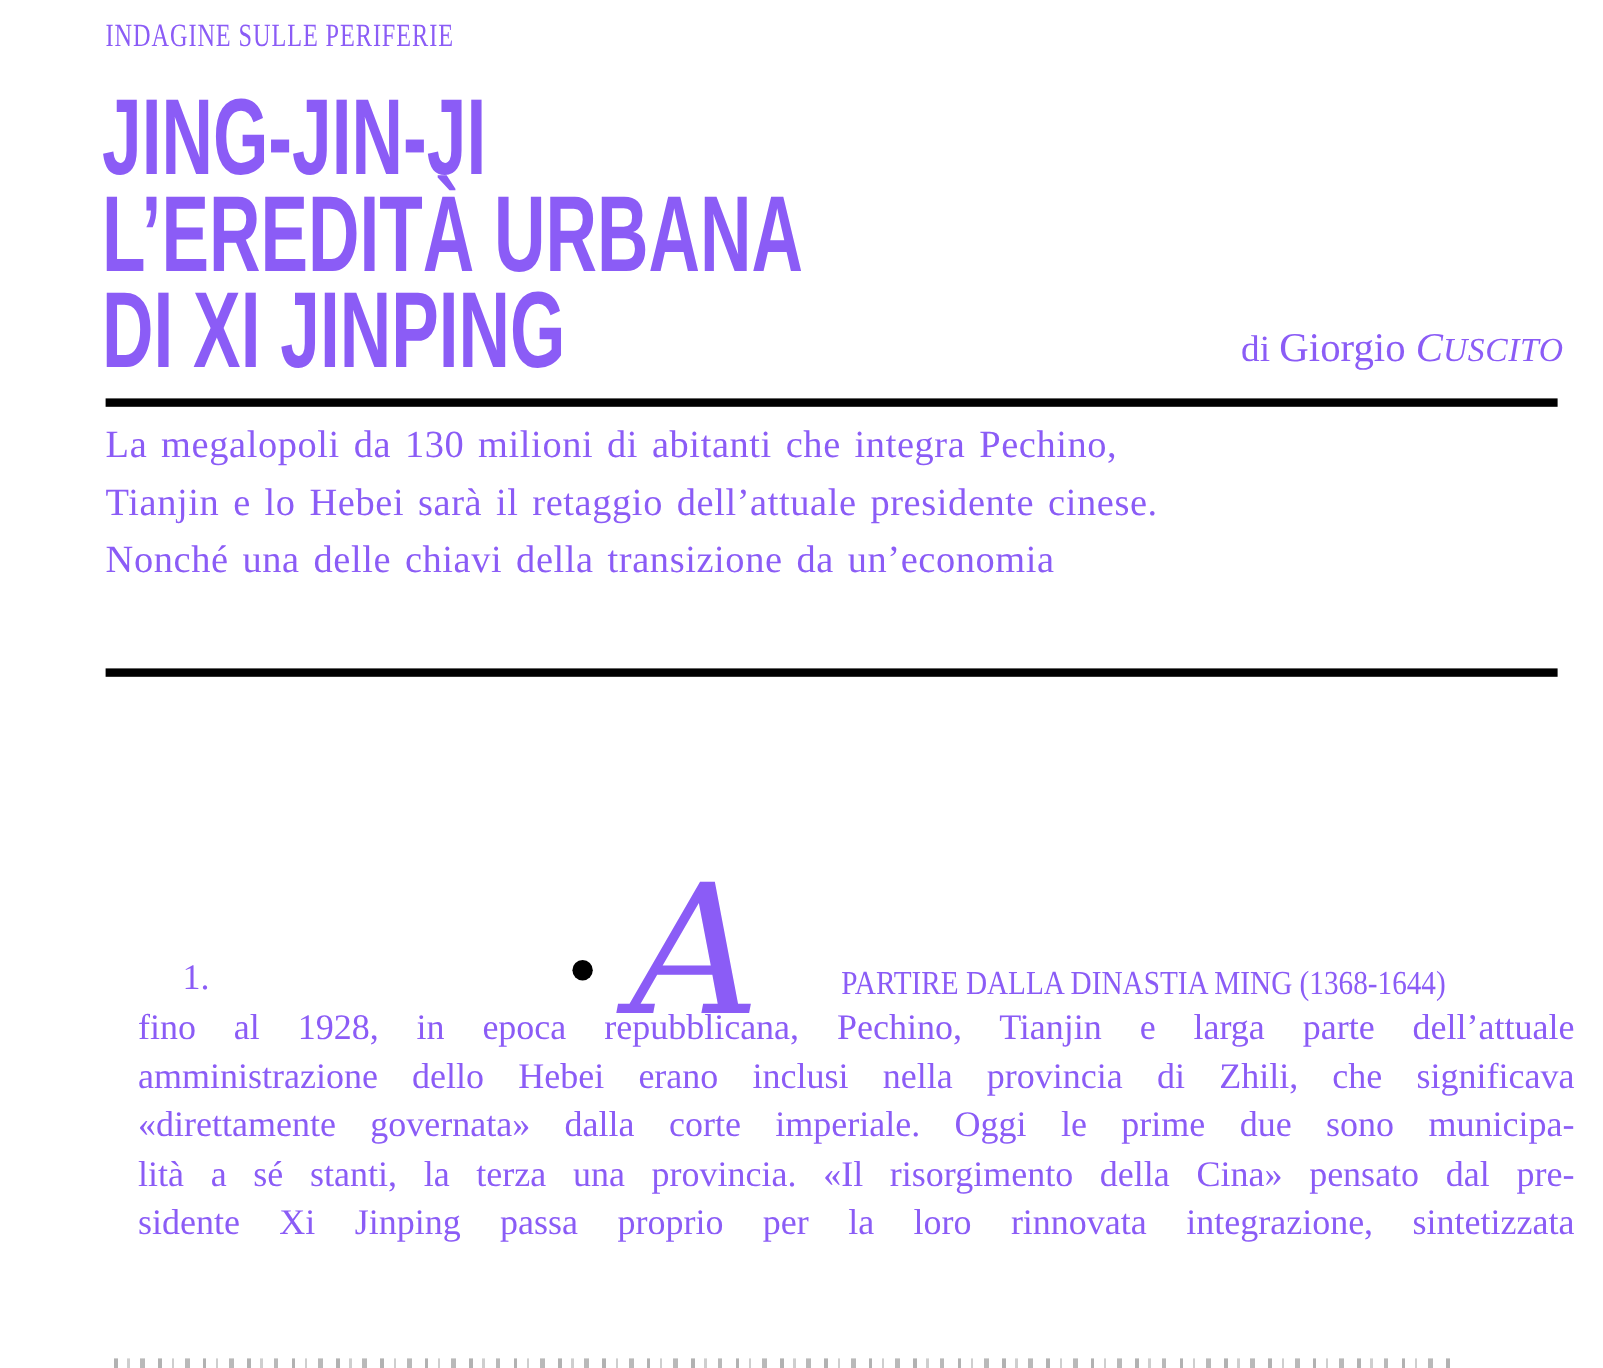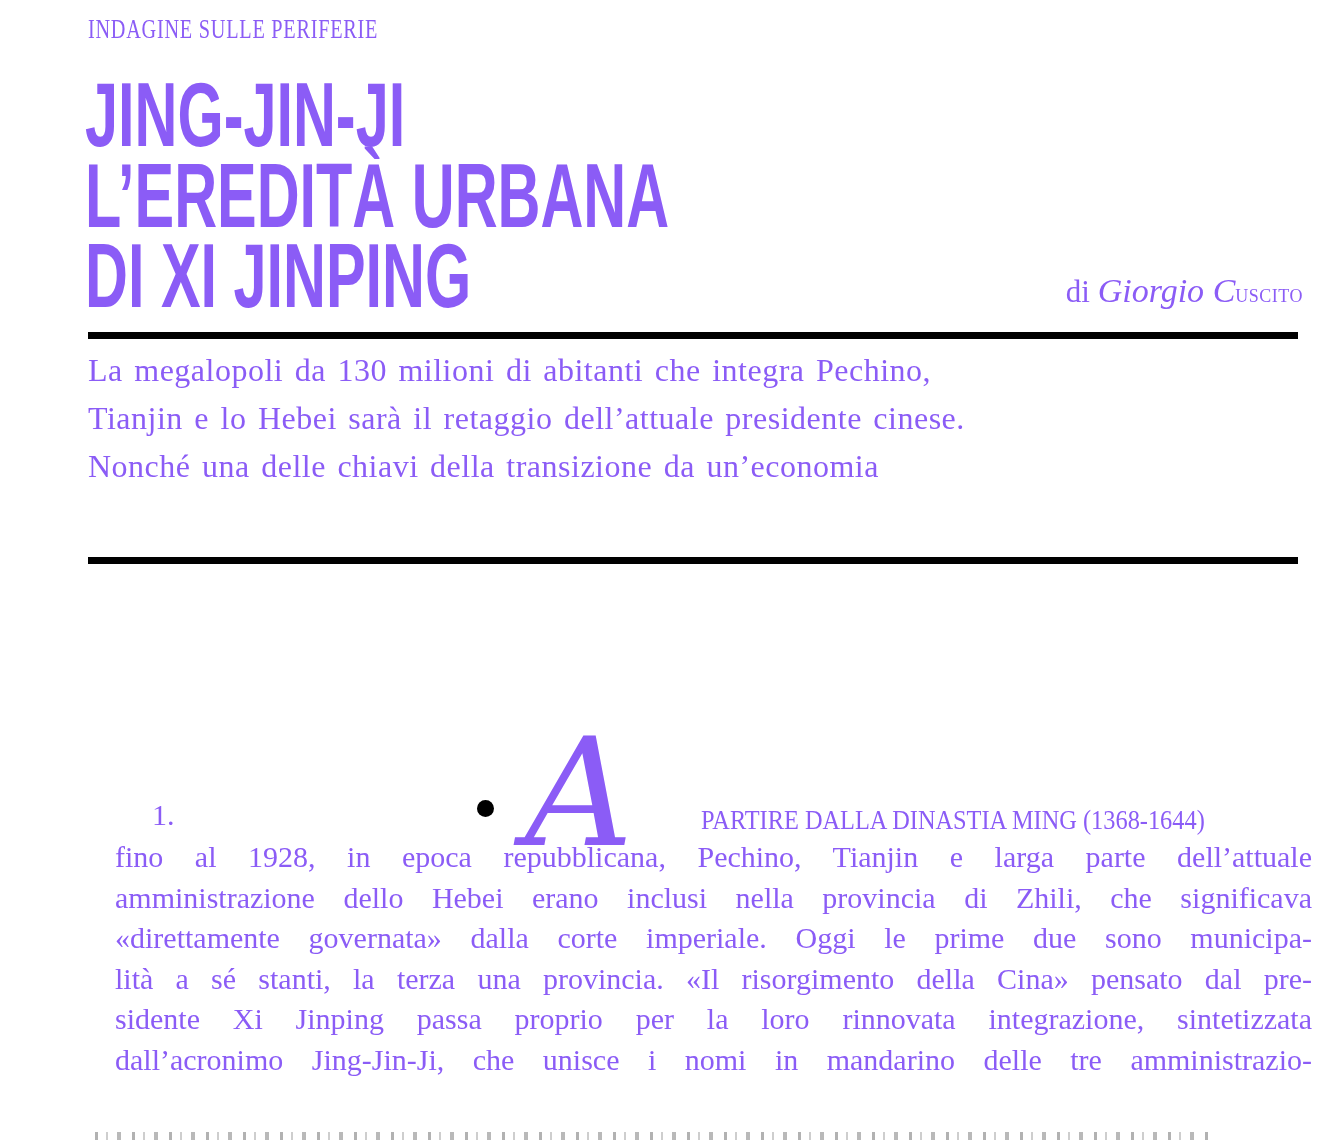--- a/index.html
+++ b/index.html
@@ -44,23 +44,23 @@
   }
 
   
   .byline {
     position: absolute;
     right: 33px;
     top: 272px;
     font-size: 31px;
     white-space: nowrap;
   }
-  .byline .name { font-style: italic; font-size: 34px; margin-top: 16px; }
+  .byline .name { font-size: 34px; margin-top: 16px; }
   .byline .surname-initial { font-style: italic; font-size: 34px; }
-  .byline .surname-rest { font-size: 18px; letter-spacing: 0.5px; }
+  .byline .surname-rest { font-style: italic; font-size: 28px; letter-spacing: 0.5px; }
 
   
   .rule { position: absolute; left: 88px; width: 1210px; height: 7px; background: #000; }
   .rule-top { top: 332px; }
   .rule-bottom { top: 557px; }
 
   
   .lede { position: absolute; left: 88px; top: 346px; }
   .lede-line {
     font-size: 32px;
@@ -165,18 +165,17 @@
   <div class="drop-cap">A</div>
 
   <div class="opening-caps">PARTIRE DALLA DINASTIA MING (1368-1644)</div>
 
   <div class="body-text">
       <div class="body-line">fino al 1928, in epoca repubblicana, Pechino, Tianjin e larga parte dell’attuale</div>
       <div class="body-line">amministrazione dello Hebei erano inclusi nella provincia di Zhili, che significava</div>
       <div class="body-line">«direttamente governata» dalla corte imperiale. Oggi le prime due sono municipa-</div>
       <div class="body-line">lità a sé stanti, la terza una provincia. «Il risorgimento della Cina» pensato dal pre-</div>
       <div class="body-line">sidente Xi Jinping passa proprio per la loro rinnovata integrazione, sintetizzata</div>
-      <div class="body-line">dall’acronimo Jing-Jin-Ji, che unisce i nomi in mandarino delle tre amministrazio-</div>
     </div>
 
   <div class="clipped-line"></div>
 
 </div>
 
 </body></html>

